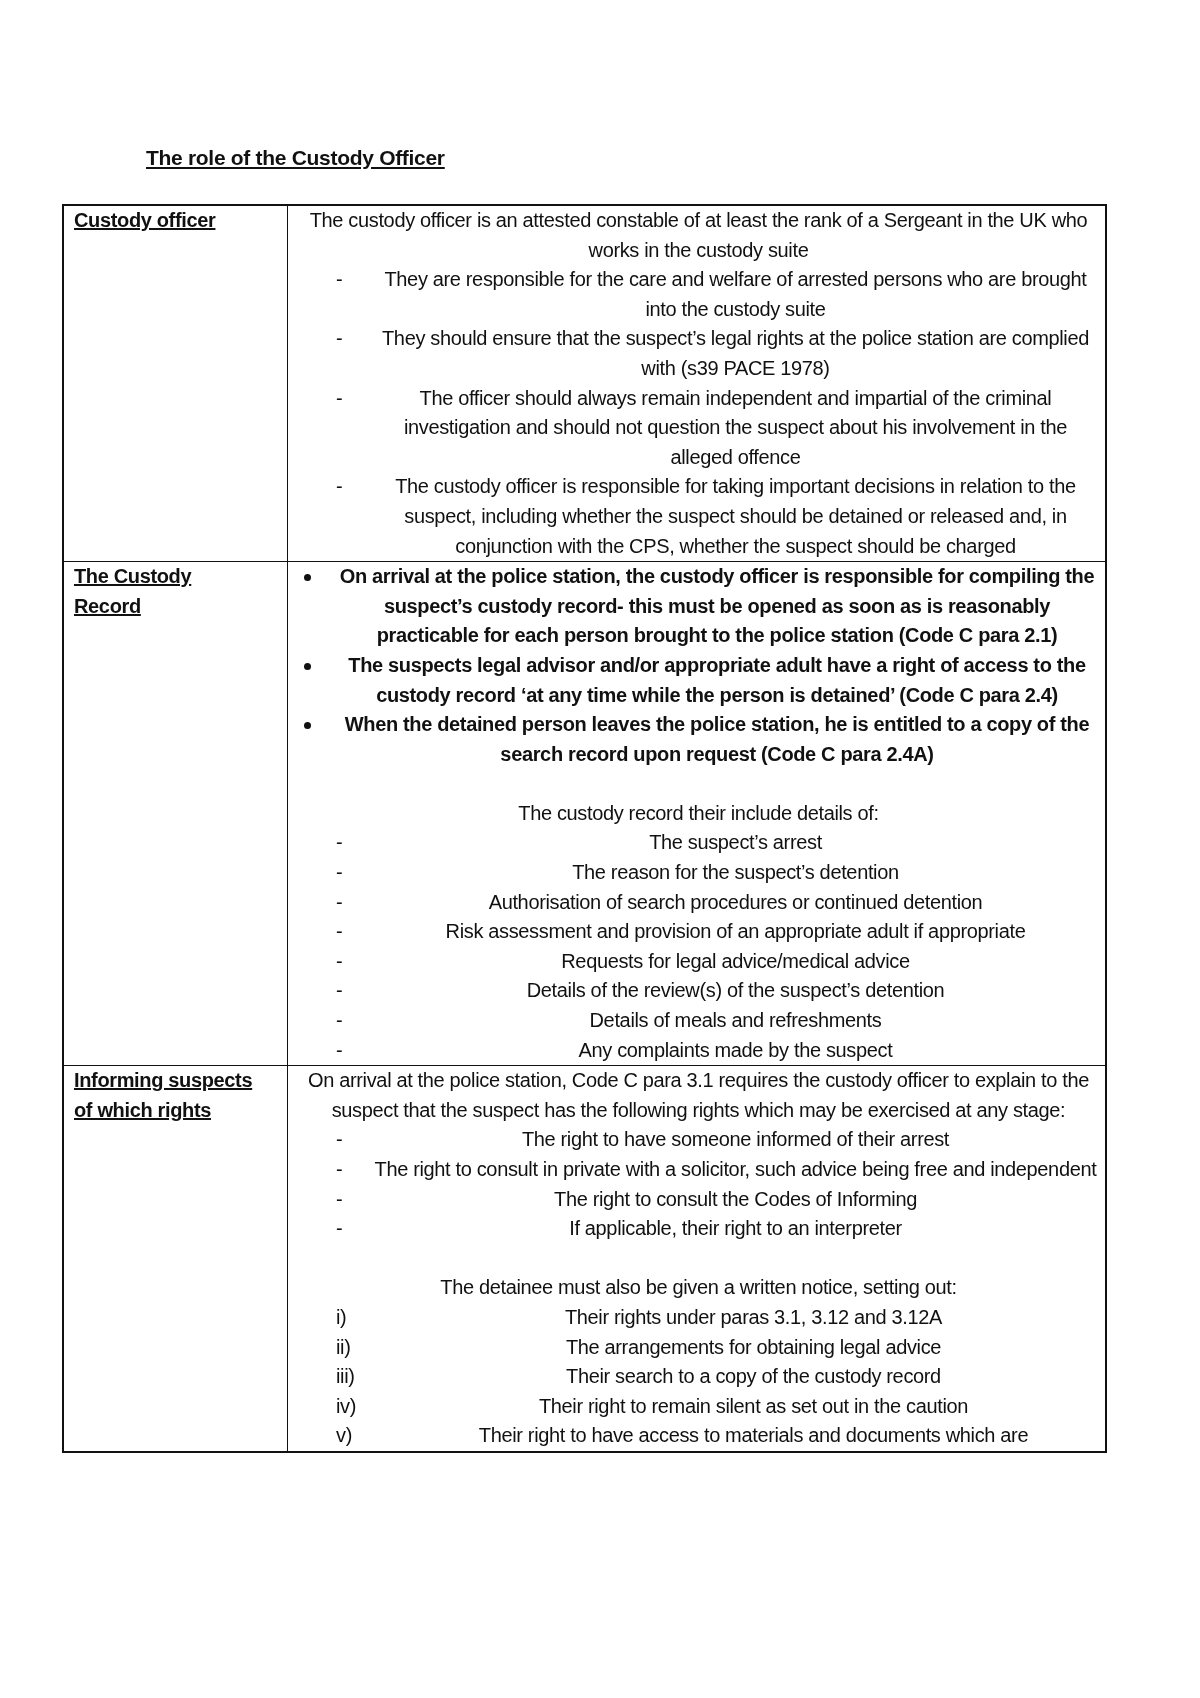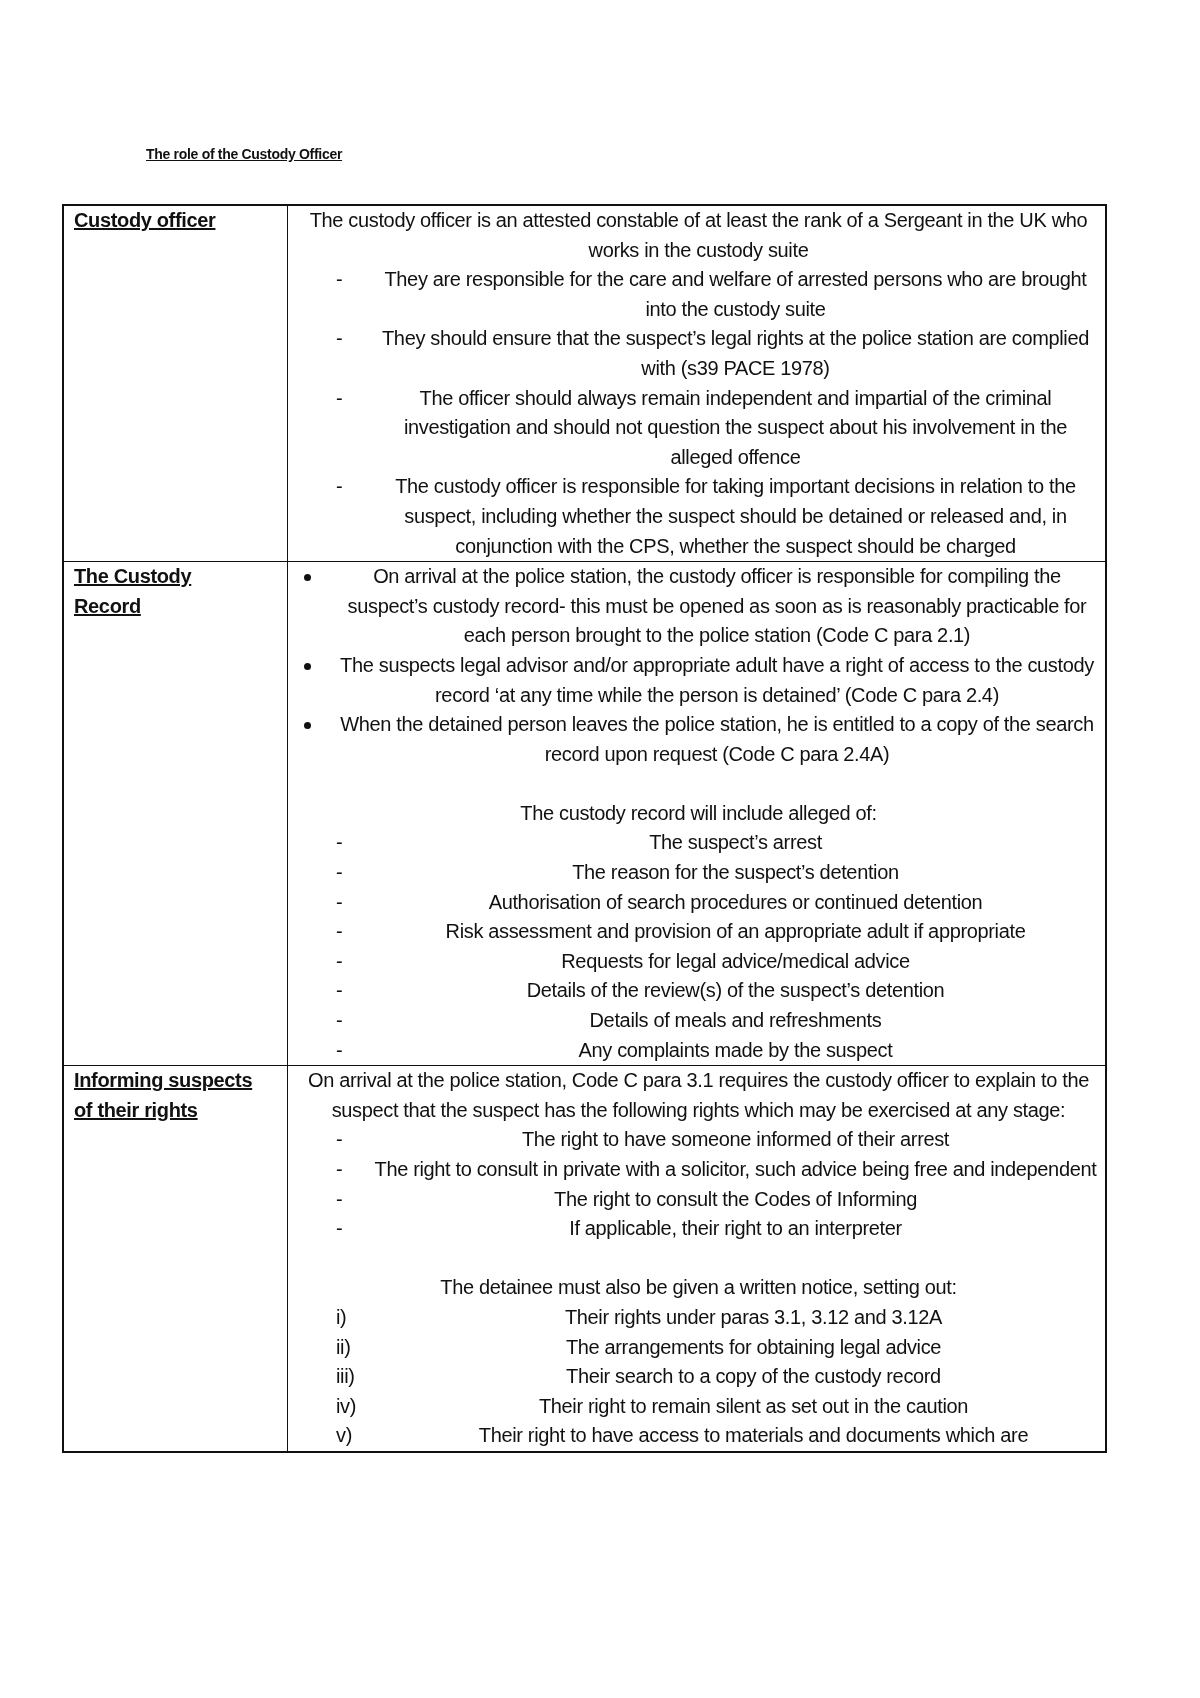--- a/index.html
+++ b/index.html
@@ -3,21 +3,21 @@
 <meta charset="utf-8">
 <style>
   html, body { margin: 0; padding: 0; background: #ffffff; }
   body {
     width: 1200px; height: 1698px; position: relative; overflow: hidden;
     font-family: "Liberation Sans", "DejaVu Sans", sans-serif;
     color: #111111;
   }
   .page-title {
     position: absolute; left: 146px; top: 146px;
-    font-size: 14px; font-weight: bold; text-decoration: underline;
+    font-size: 21px; font-weight: bold; text-decoration: underline;
     letter-spacing: -0.3px; margin: 0;
   }
   table.doc-table {
     position: absolute; left: 62px; top: 204px; width: 1045px;
     border-collapse: collapse;
     font-size: 20px; line-height: 29.6px; letter-spacing: -0.35px;
   }
   table.doc-table td {
     border: 1.5px solid #111;
     vertical-align: top;
@@ -28,21 +28,21 @@
     width: 207px; padding-left: 10px !important;
     font-weight: bold; text-decoration: underline;
   }
   td.content-cell { padding-left: 10px !important; text-align: center; }
   .para { margin: 0; }
   .blank { height: 29.6px; }
   ul.dash, ul.dot, ol.roman { list-style: none; margin: 0; padding: 0; }
   ul.dash li, ul.dot li, ol.roman li { position: relative; }
   ul.dash li { padding-left: 74px; }
   ul.dash li .marker { position: absolute; left: 38px; top: 0; }
-  ul.dot li { padding-left: 37px; }
+  ul.dot li { padding-left: 37px; font-weight: bold; }
   ul.dot li .marker {
     position: absolute; left: 6px; top: 12px; width: 7px; height: 7px;
     background: #111; border-radius: 50%;
   }
   ol.roman li { padding-left: 110px; }
   ol.roman li .marker { position: absolute; left: 38px; top: 0; }
 </style>
 </head>
 <body>
 
@@ -70,38 +70,38 @@
       <span>The Custody</span><br>
       <span>Record</span>
     </td>
     <td class="content-cell">
       <ul class="dot">
         <li><span class="marker"></span><span>On arrival at the police station, the custody officer is responsible for compiling the suspect’s custody record- this must be opened as soon as is reasonably practicable for each person brought to the police station (Code C para 2.1)</span></li>
         <li><span class="marker"></span><span>The suspects legal advisor and/or appropriate adult have a right of access to the custody record ‘at any time while the person is detained’ (Code C para 2.4)</span></li>
         <li><span class="marker"></span><span>When the detained person leaves the police station, he is entitled to a copy of the search record upon request (Code C para 2.4A)</span></li>
       </ul>
       <div class="blank"></div>
-      <p class="para">The custody record will include alleged of:</p>
+      <p class="para">The custody record their include details of:</p>
       <ul class="dash">
         <li><span class="marker">-</span><span>The suspect’s arrest</span></li>
         <li><span class="marker">-</span><span>The reason for the suspect’s detention</span></li>
         <li><span class="marker">-</span><span>Authorisation of search procedures or continued detention</span></li>
         <li><span class="marker">-</span><span>Risk assessment and provision of an appropriate adult if appropriate</span></li>
         <li><span class="marker">-</span><span>Requests for legal advice/medical advice</span></li>
         <li><span class="marker">-</span><span>Details of the review(s) of the suspect’s detention</span></li>
         <li><span class="marker">-</span><span>Details of meals and refreshments</span></li>
         <li><span class="marker">-</span><span>Any complaints made by the suspect</span></li>
       </ul>
     </td>
   </tr>
 
   <tr>
     <td class="label-cell">
       <span>Informing suspects</span><br>
-      <span>of their rights</span>
+      <span>of which rights</span>
     </td>
     <td class="content-cell">
       <p class="para">On arrival at the police station, Code C para 3.1 requires the custody officer to explain to the suspect that the suspect has the following rights which may be exercised at any stage:</p>
       <ul class="dash">
         <li><span class="marker">-</span><span>The right to have someone informed of their arrest</span></li>
         <li><span class="marker">-</span><span>The right to consult in private with a solicitor, such advice being free and independent</span></li>
         <li><span class="marker">-</span><span>The right to consult the Codes of Informing</span></li>
         <li><span class="marker">-</span><span>If applicable, their right to an interpreter</span></li>
       </ul>
       <div class="blank"></div>

